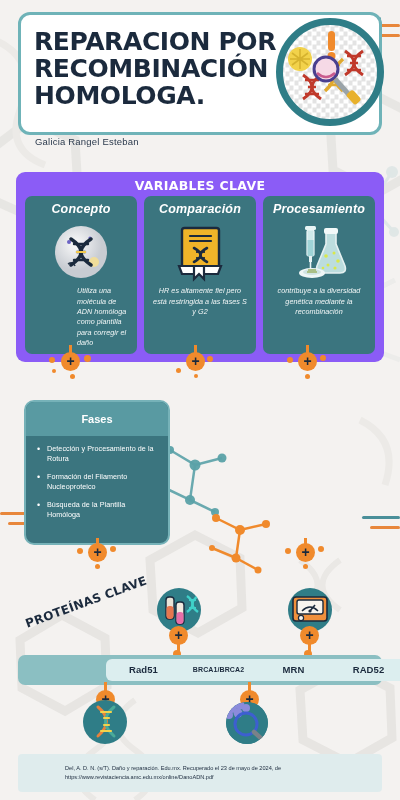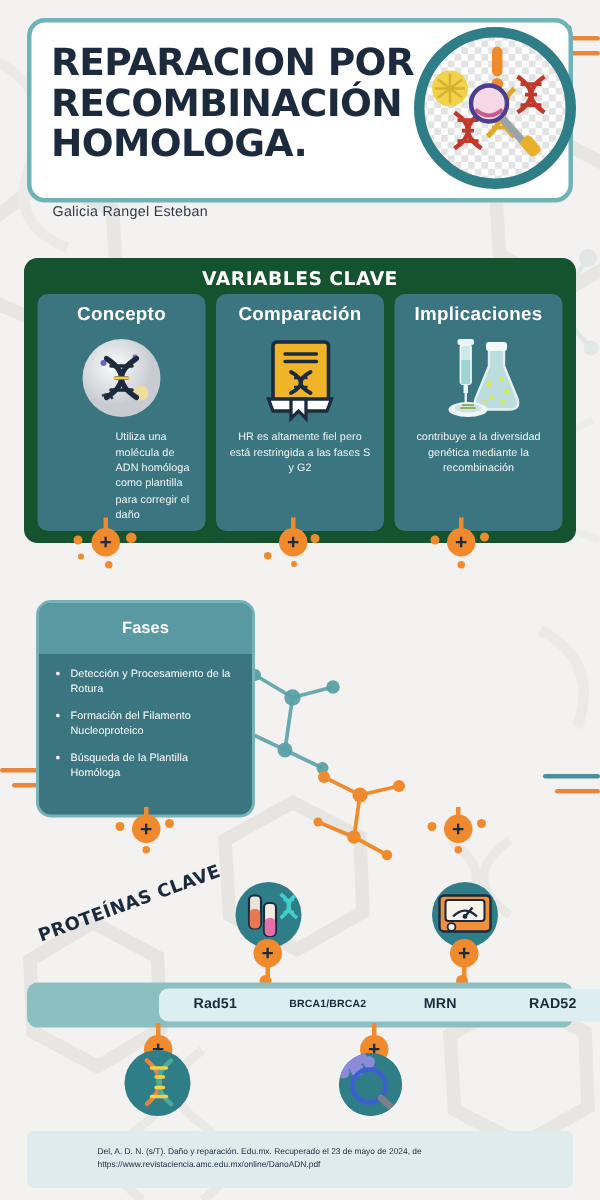--- a/index.html
+++ b/index.html
@@ -59,21 +59,21 @@
     border: 7px solid #2f7d87;
     background:
       repeating-conic-gradient(#ffffff 0 25%, #e3e3e3 0 50%) 50% / 9px 9px;
     overflow: hidden;
   }
 
   
   .panel-vc {
     position: absolute; left: 16px; top: 172px;
     width: 368px; height: 190px;
-    background: #14532d;
+    background: #8b5cf6;
     border-radius: 9px;
   }
   .panel-vc-title {
     position: absolute; top: 6px; left: 0; right: 0;
     text-align: center;
     font-family: "DejaVu Sans", sans-serif;
     font-weight: 800;
     font-size: 12.5px;
     letter-spacing: .3px;
     color: #ffffff;
@@ -82,20 +82,21 @@
     position: absolute; left: 9px; right: 9px; top: 24px; bottom: 8px;
     display: flex; gap: 7px;
   }
   .vc-card {
     flex: 1;
     background: #3b757f;
     border-radius: 7px;
     position: relative;
     display: flex; flex-direction: column; align-items: center;
     padding: 4px 6px 8px;
+    font-style: italic;
   }
   .vc-head {
     font-size: 12.5px;
     color: #ffffff;
     font-weight: 600;
     letter-spacing: .2px;
     padding: 3px 0 6px;
     text-align: center;
     line-height: 1.05;
   }
@@ -424,21 +425,21 @@
               <line x1="27" y1="36" x2="36" y2="36"></line>
             </g>
             <path d="M 10 44 L 52 44 L 49 52 L 13 52 Z" fill="#ffffff" stroke="#1b2a3d" stroke-width="2.2"></path>
             <path d="M 25 44 L 35 44 L 35 57 L 30 52 L 25 57 Z" fill="#ffffff" stroke="#1b2a3d" stroke-width="2.2"></path>
           </svg>
         </div>
         <div class="vc-text">HR es altamente fiel pero está restringida a las fases S y G2</div>
       </div>
 
       <div class="vc-card">
-        <div class="vc-head">Implicaciones</div>
+        <div class="vc-head">Procesamiento</div>
         <div class="vc-icon">
           <svg width="62" height="60" viewBox="0 0 62 60">
 
             <rect x="17" y="4" width="11" height="4" rx="1.5" fill="#e8f4f5"></rect>
             <rect x="19" y="8" width="7" height="26" rx="1.5" fill="#cfe9ea" stroke="#eef7f7" stroke-width="1.2"></rect>
             <rect x="19.5" y="18" width="6" height="16" fill="#9fd4d7"></rect>
             <rect x="21" y="34" width="3" height="6" fill="#e8f4f5"></rect>
             <line x1="22.5" y1="40" x2="22.5" y2="49" stroke="#e8f4f5" stroke-width="1.6"></line>
 
             <path d="M 38 10 L 38 22 L 29 44 Q 27 51 34 51 L 52 51 Q 59 51 57 44 L 48 22 L 48 10 Z" fill="#c3e3e4" stroke="#eef7f7" stroke-width="1.6" opacity="0.95"></path>

